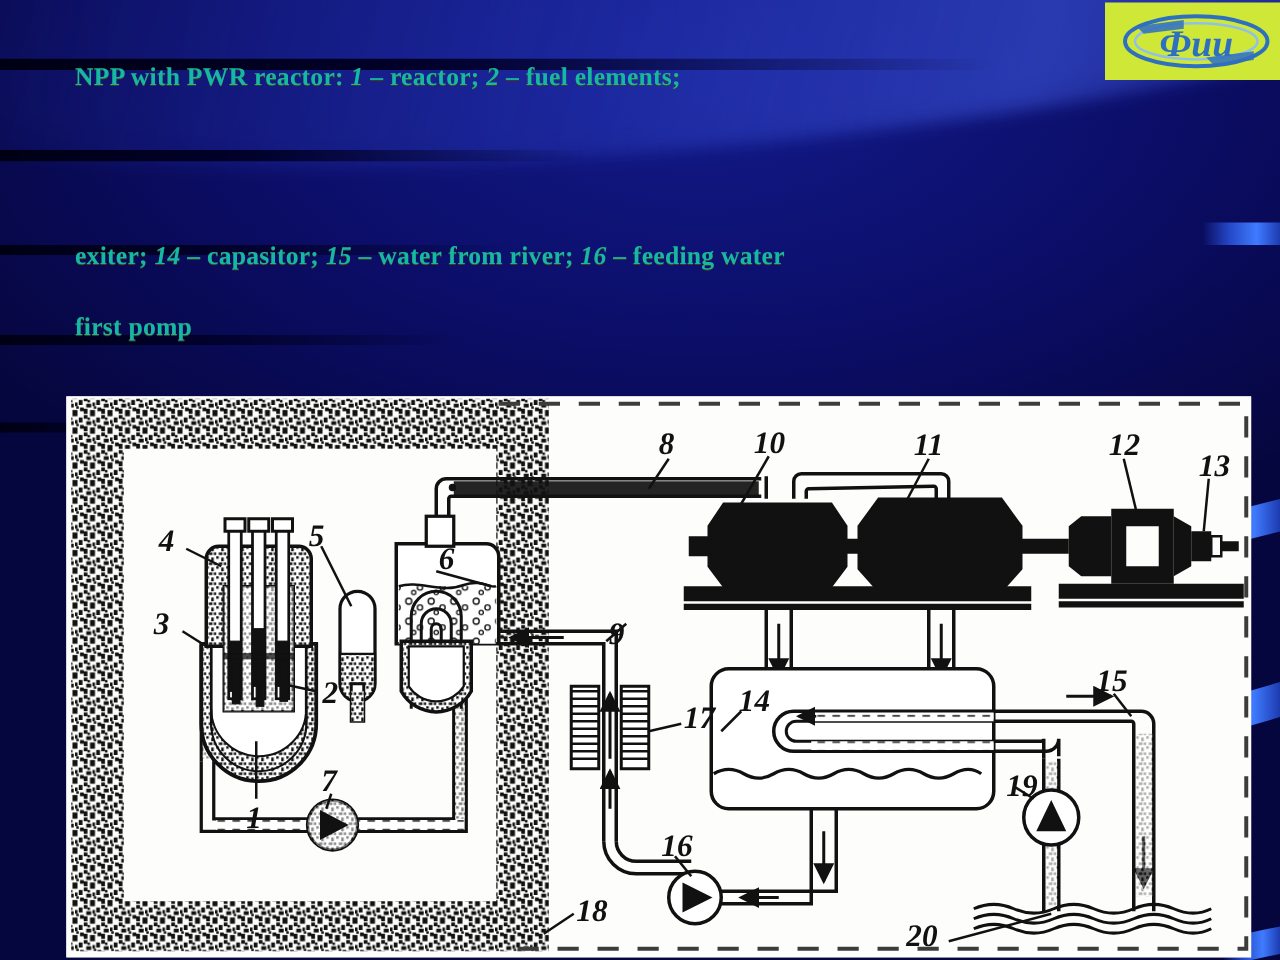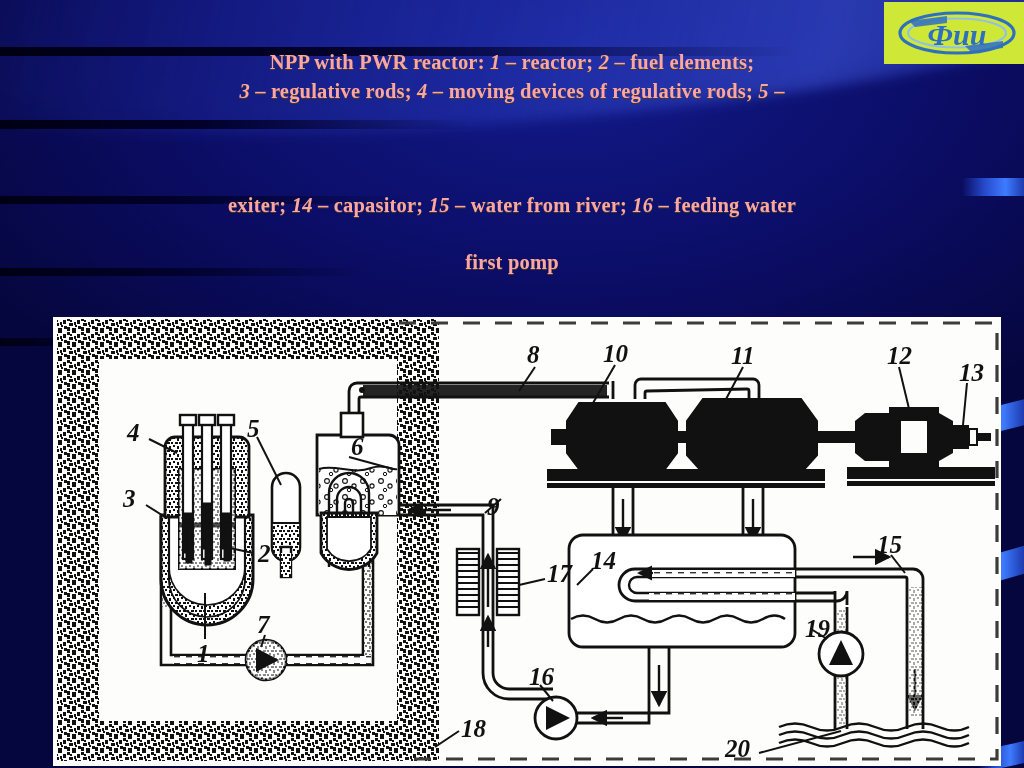--- a/index.html
+++ b/index.html
@@ -38,22 +38,21 @@
   }
   
   .slash{
     position:absolute;right:0;
     background:linear-gradient(90deg, rgba(20,30,130,0) 0%, #2448c8 35%, #3f7bff 70%, #1d3bb0 100%);
   }
 
   
   #title{
     position:absolute;left:60px;top:48px;width:904px;
-    text-align:center;
-    color:#fca5a5;
+    color:#14b8a6;
     font-size:20.5px;
     font-weight:bold;
     line-height:28.6px;
     letter-spacing:.2px;
     text-shadow:0 1px 0 #4a3a12;
   }
   #title i{font-style:italic;}
 
   
   #logo{
@@ -95,21 +94,21 @@
     <ellipse cx="62" cy="26" rx="57" ry="20" fill="none" stroke="#2f6fbf" stroke-width="3.2"></ellipse>
     <ellipse cx="62" cy="26" rx="49" ry="14.5" fill="none" stroke="#8fc0ea" stroke-width="2"></ellipse>
     <path d="M14 14 L52 9 L52 16 L20 20 Z" fill="#2f6fbf" opacity=".85"></path>
     <path d="M70 39 L108 34 L108 41 L76 45 Z" fill="#2f6fbf" opacity=".85"></path>
     <text x="62" y="38" text-anchor="middle" font-family="'Liberation Serif',serif" font-size="30" font-style="italic" font-weight="bold" fill="#2f6fbf">Фии</text>
   </svg>
 </div>
 
 <div id="title">
   <span>NPP with PWR reactor: <i>1</i> – reactor; <i>2</i> – fuel elements;</span><br>
-  <span><i>3</i> – regulative rods; <i>4</i> – moving devices of  regulative rods; <i>5</i> –</span><br>
+  <br>
   <br>
   <br>
   <br>
   <span>exiter; <i>14</i> – capasitor; <i>15</i> – water from river; <i>16</i> – feeding water</span><br>
   <br>
   <span>first pomp</span>
 </div>
 
 <div id="figure">
 <svg width="948" height="449" viewBox="0 0 948 449">

